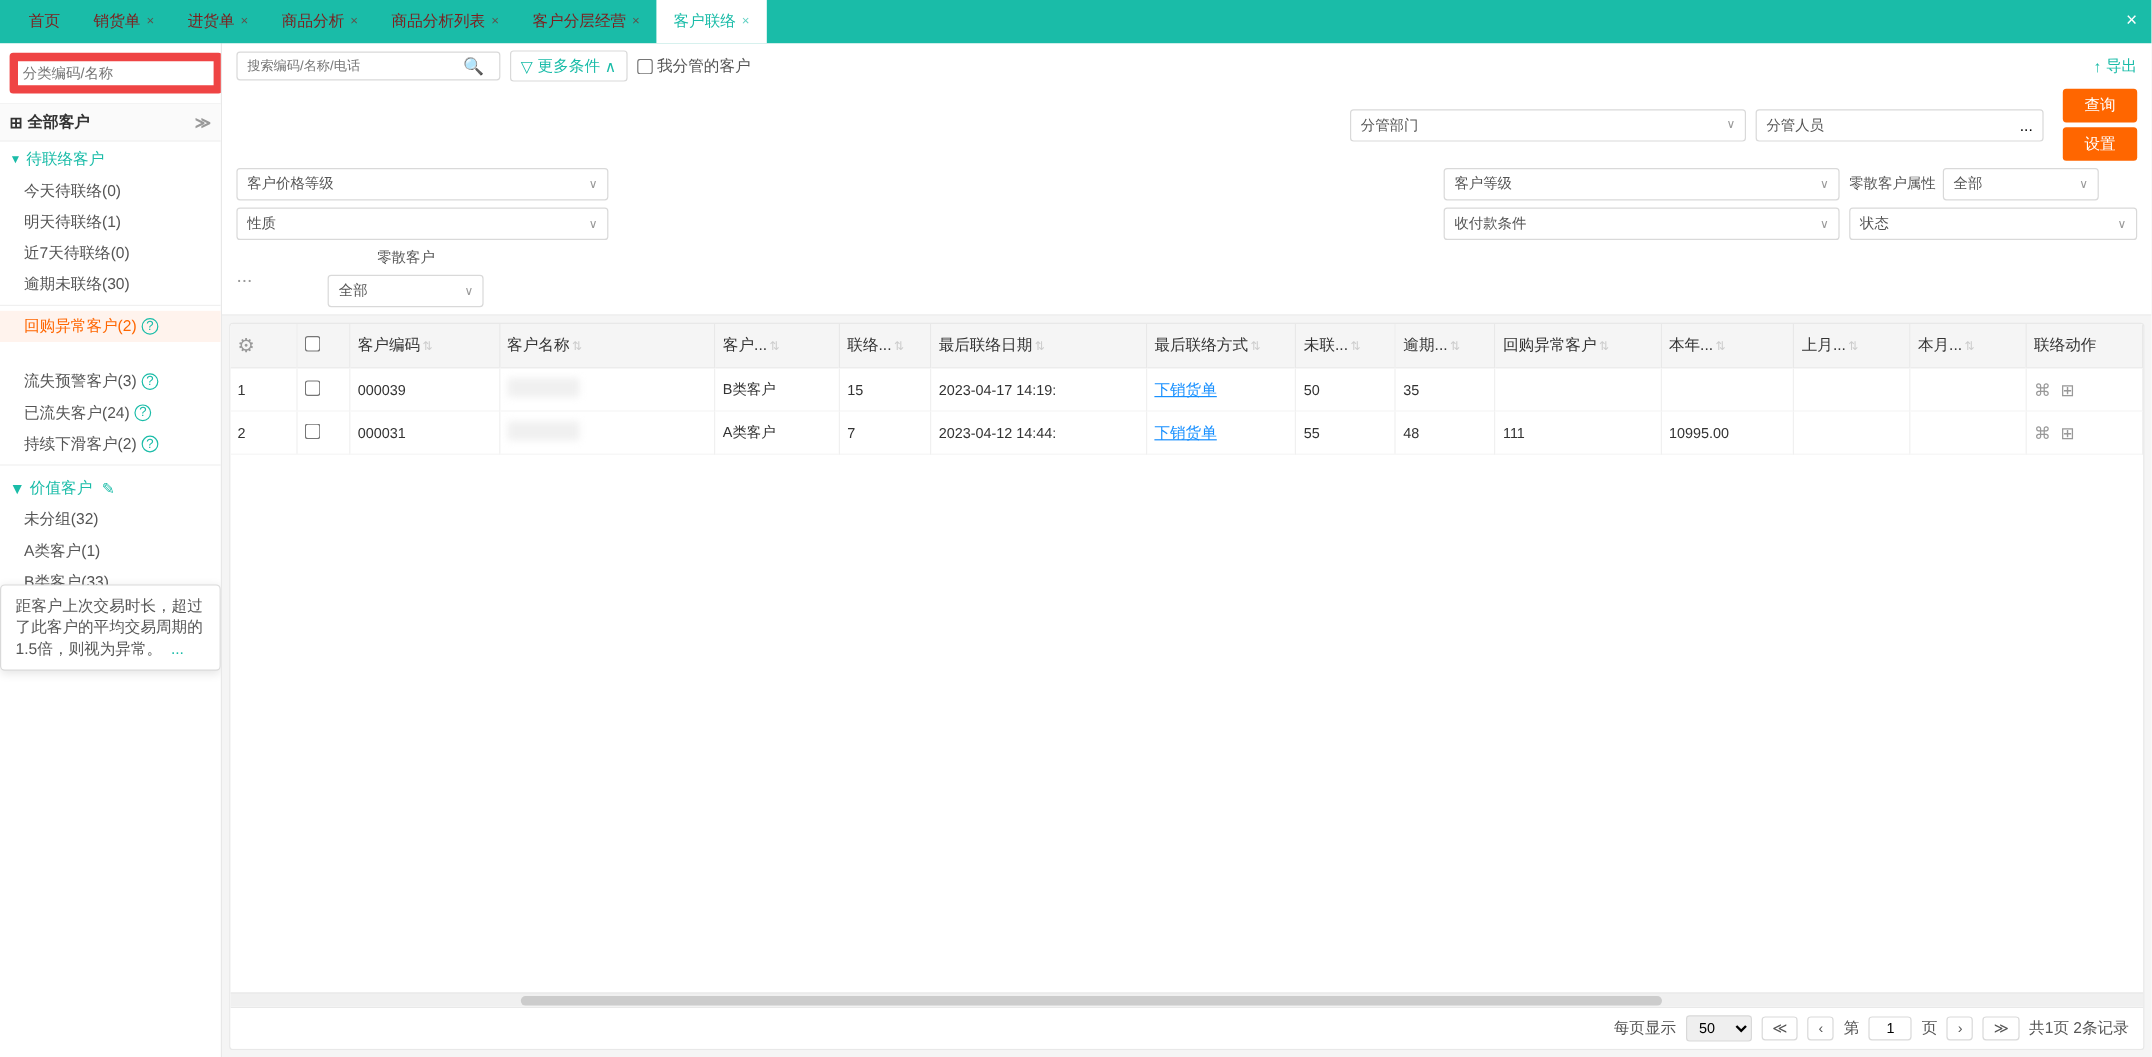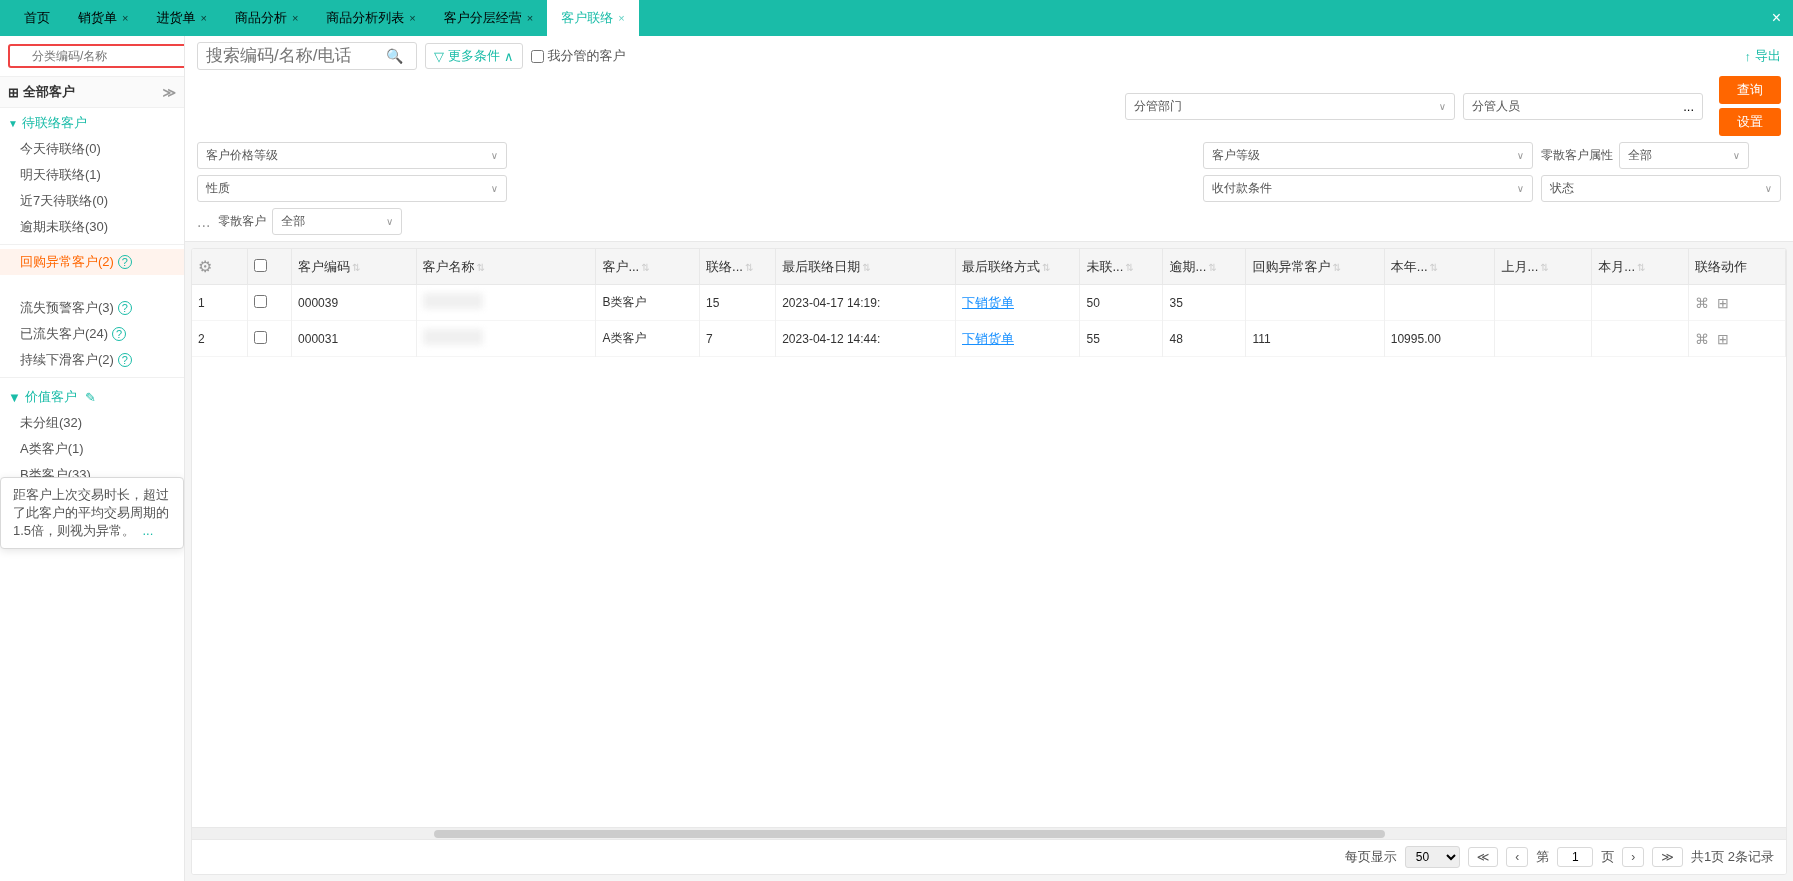--- a/index.html
+++ b/index.html
@@ -14,21 +14,21 @@
       padding: 0 10px;
       color: white;
       position: relative;
     }
     .top-nav .nav-item {
       padding: 0 14px;
       height: 36px;
       display: flex;
       align-items: center;
       cursor: pointer;
-      color: #000000;
+      color: #7f1d1d;
       font-size: 13px;
       white-space: nowrap;
     }
     .top-nav .nav-item.active {
       background: white;
       color: #1abca8;
     }
     .top-nav .nav-item .close-x {
       margin-left: 5px;
       font-size: 11px;
@@ -60,23 +60,23 @@
     }
     .sidebar-search {
       padding: 8px;
       border-bottom: 1px solid #f0f0f0;
       display: flex;
       align-items: center;
       gap: 4px;
     }
     .sidebar-search input {
       flex: 1;
-      border: 2px solid #ef4444;
-      border-radius: 3px;
-      padding: 3px 22px;
+      border: 7px solid #ef4444;
+      border-radius: 3px;
+      padding: 3px 4px;
       font-size: 12px;
       outline: none;
       color: #999;
     }
     .sidebar-search .search-icon {
       color: #999;
       font-size: 14px;
       cursor: pointer;
     }
     .sidebar-section {
@@ -164,21 +164,21 @@
       align-items: center;
       border: 1px solid #d9d9d9;
       border-radius: 3px;
       padding: 3px 8px;
       width: 220px;
       background: white;
     }
     .filter-search-box input {
       border: none;
       outline: none;
-      font-size: 17px;
+      font-size: 11px;
       color: #c2410c;
       width: 180px;
     }
     .filter-search-box .icon { color: #ff6600; font-size: 14px; }
     .filter-more-btn {
       display: flex;
       align-items: center;
       gap: 4px;
       color: #1abca8;
       cursor: pointer;
@@ -552,21 +552,21 @@
             <span class="arrow">∨</span>
           </div>
           <div class="filter-field medium" style="min-width:240px;">
             <span class="label">状态</span>
             <span class="arrow">∨</span>
           </div>
         </div>
 
         <div class="filter-row">
           <span class="filter-dots">...</span>
-          <div class="filter-field-inline" style="min-width:240px;">
+          <div class="filter-field-inline" style="min-width:240px;flex-direction:column;">
             <span class="filter-label-static">零散客户</span>
             <div class="filter-field narrow" style="min-width:130px;">
               <span class="label">全部</span>
               <span class="arrow">∨</span>
             </div>
           </div>
         </div>
       </div>
     </div>
 

